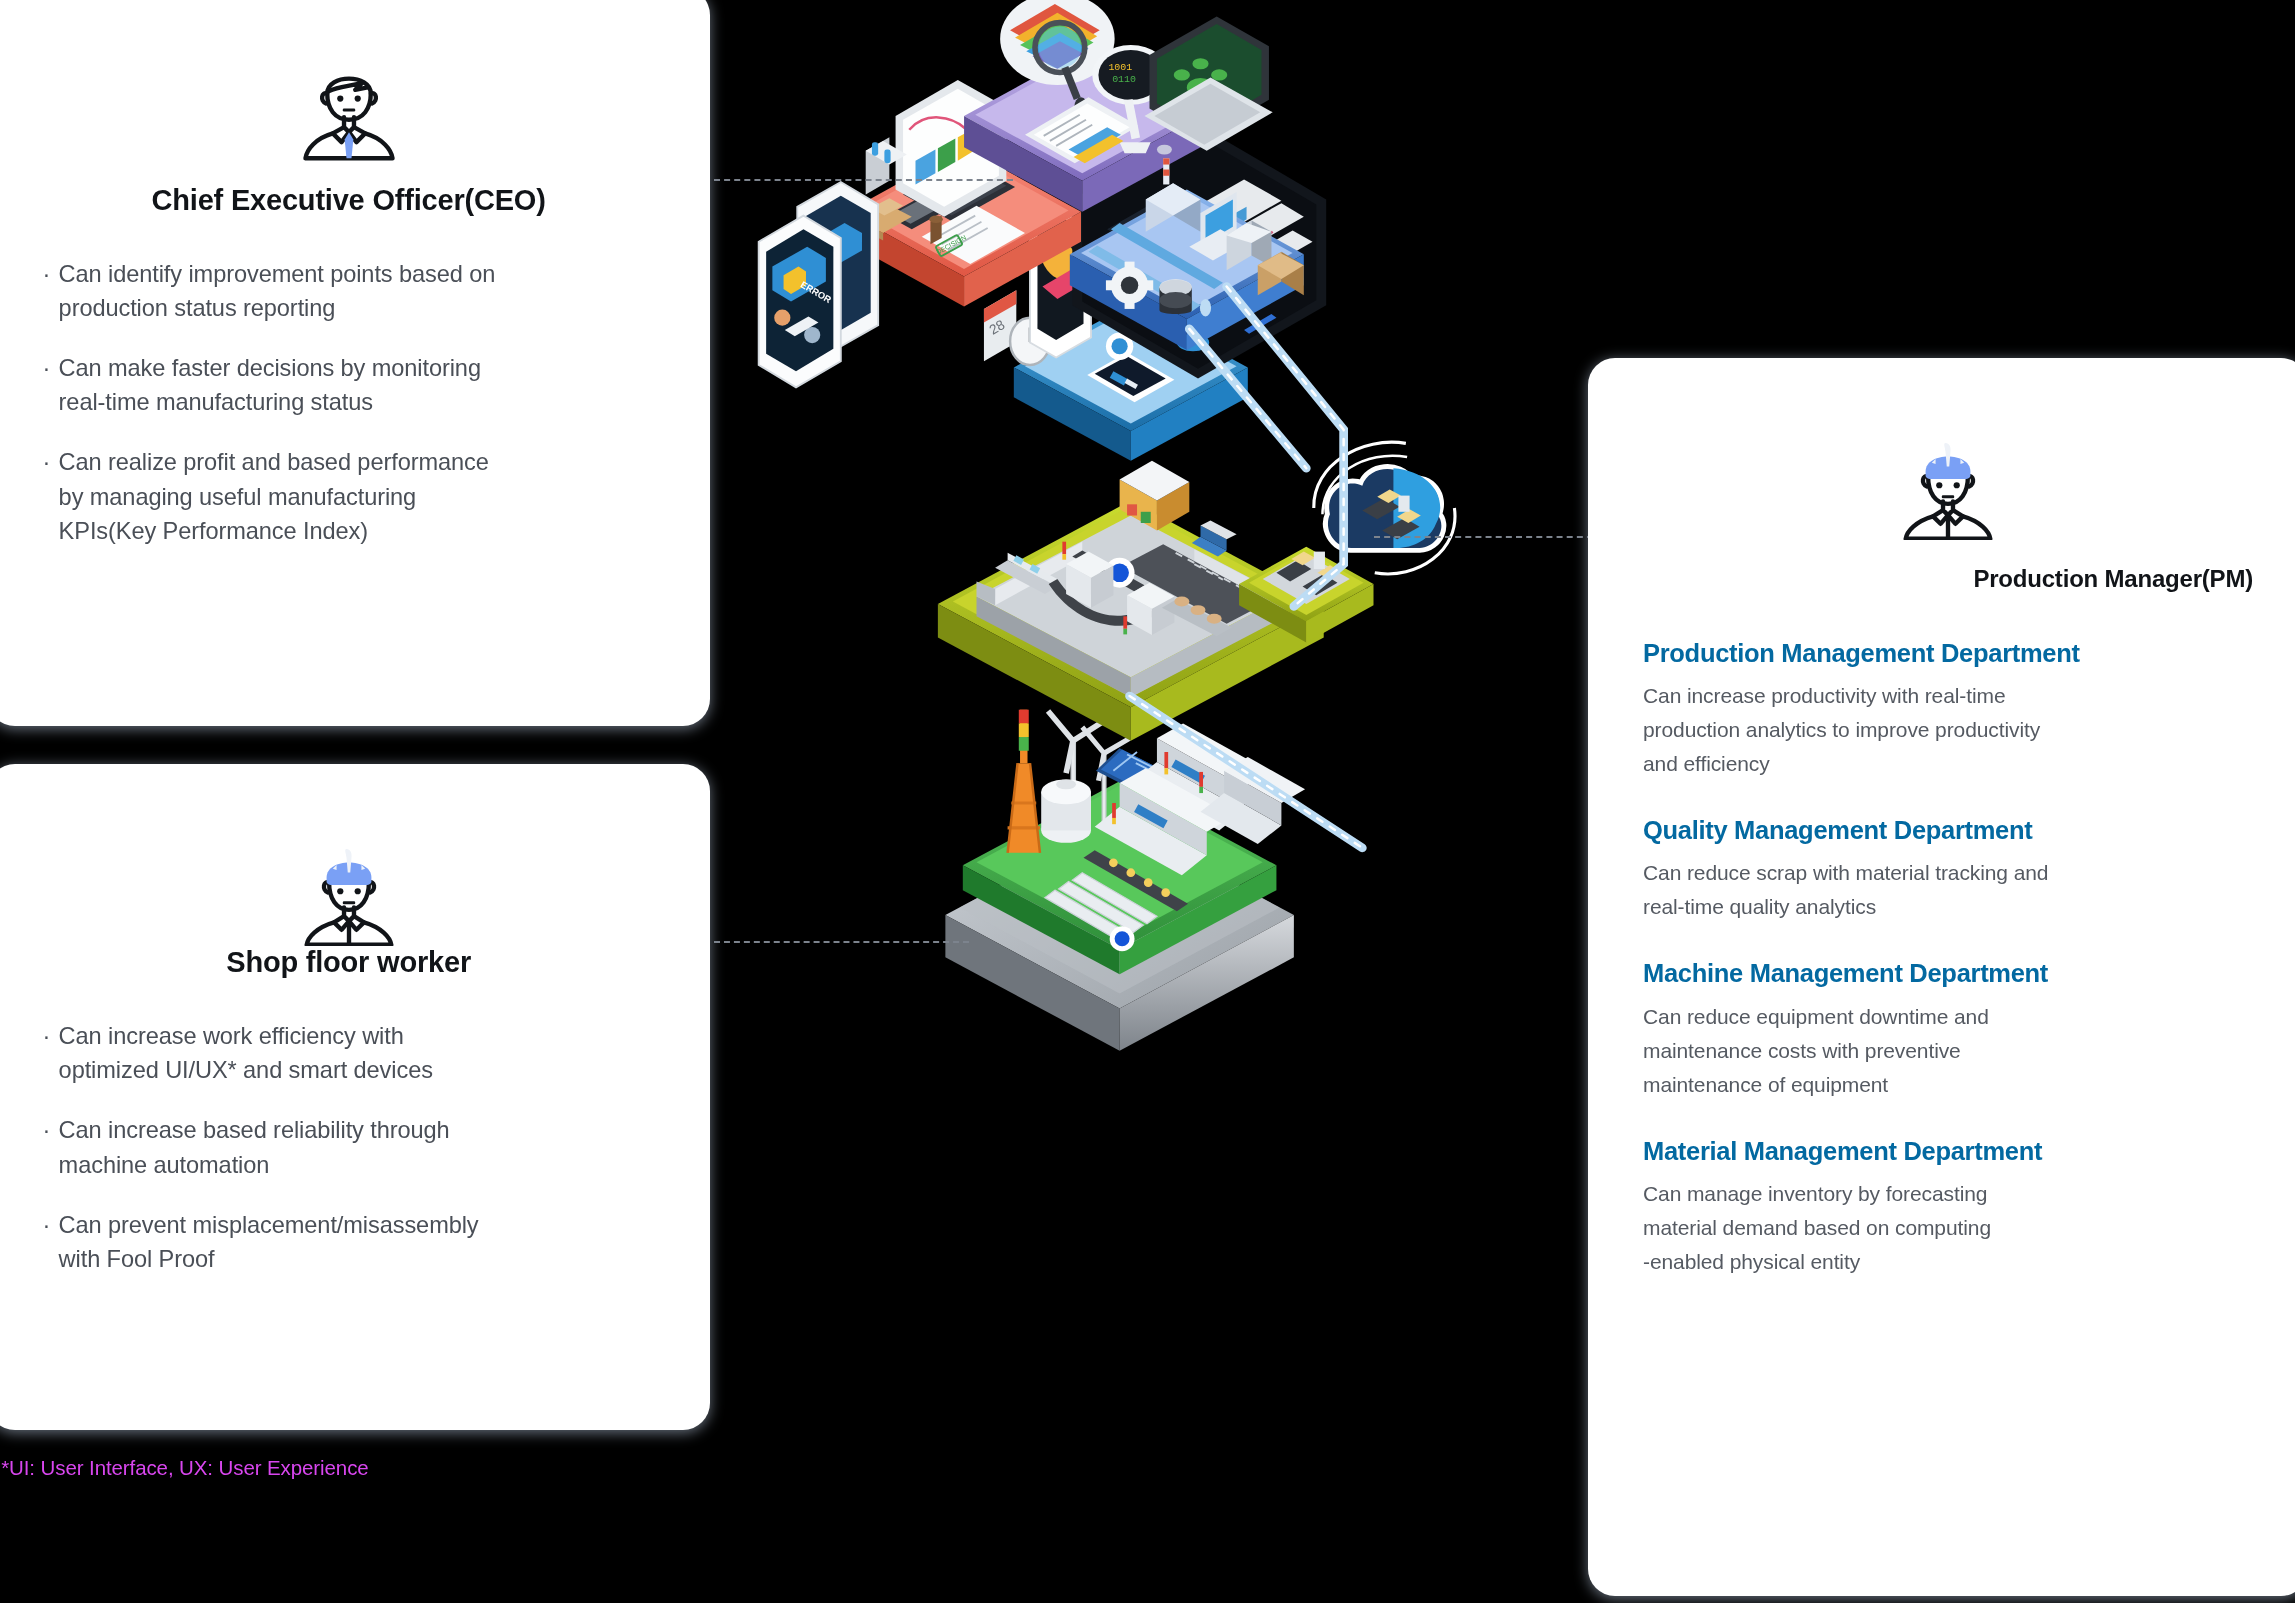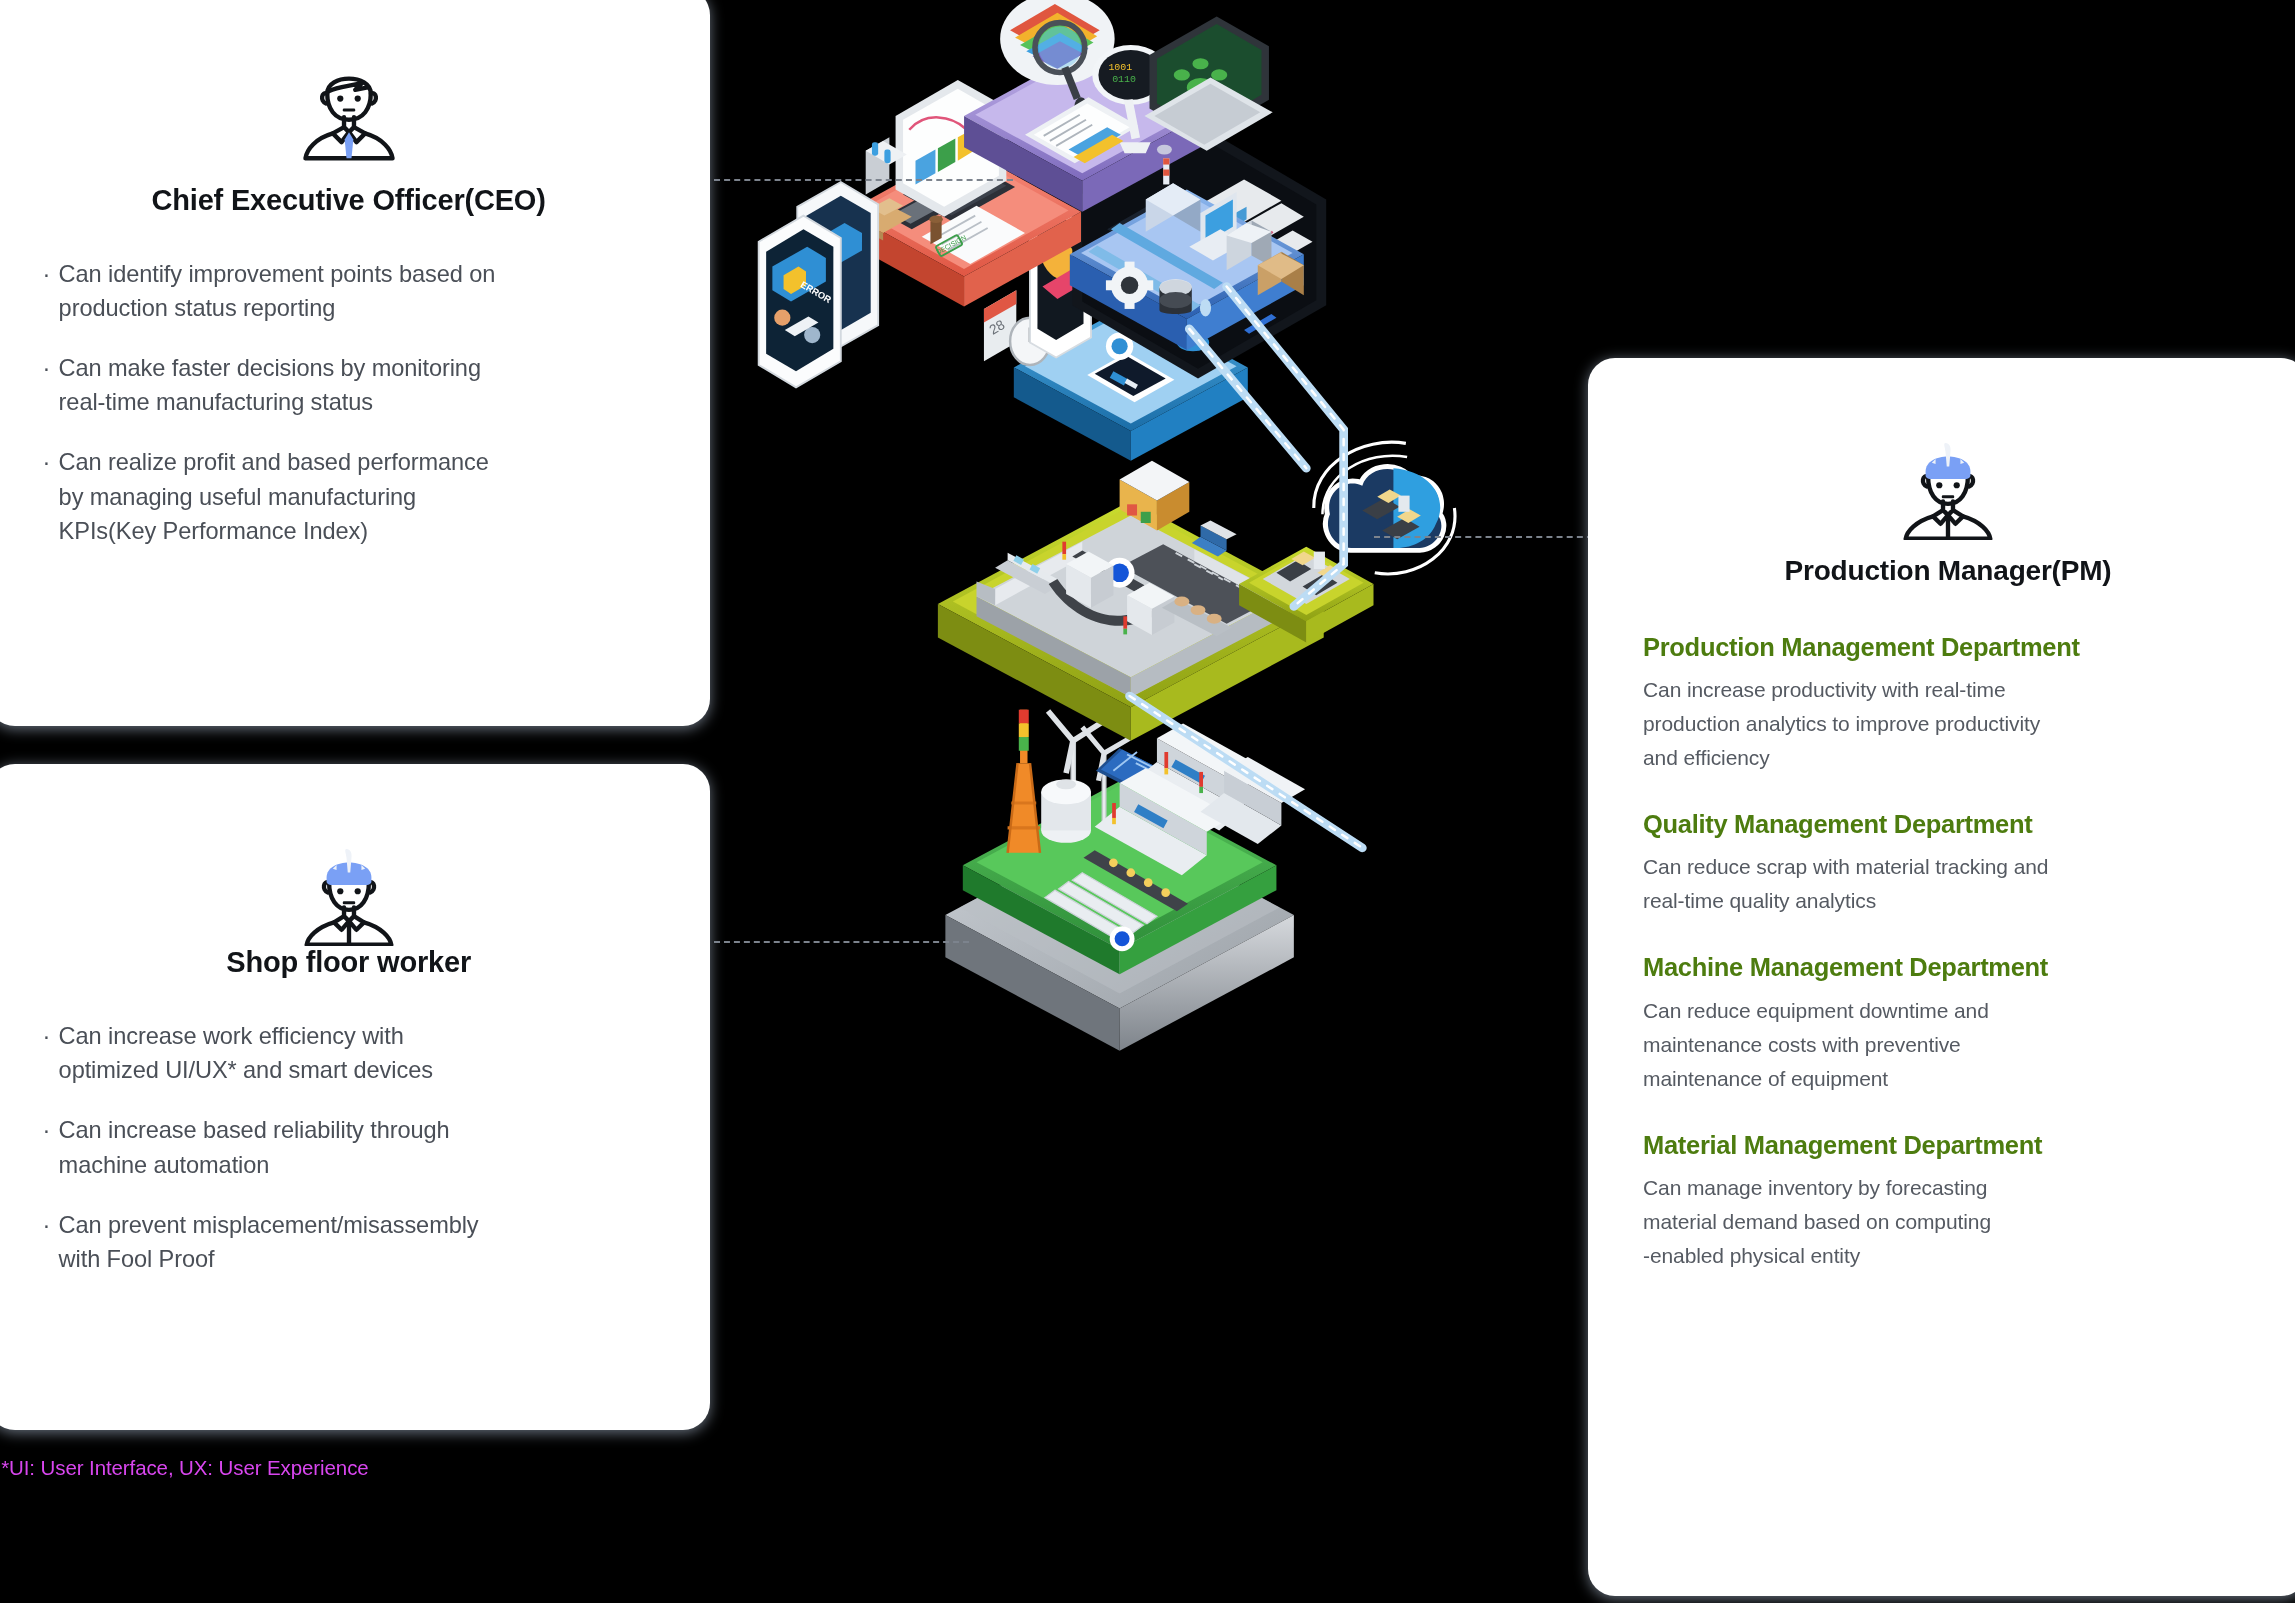--- a/index.html
+++ b/index.html
@@ -32,21 +32,21 @@
 
   .card-title {
     text-align: center;
     font-size: 29px;
     font-weight: bold;
     color: #111418;
     letter-spacing: -0.2px;
   }
   #title-ceo    { margin-top: 22px; }
   #title-worker { }
-  #title-pm     { margin-top: 15px; font-size: 28px; }
+  #title-pm     { margin-top: 25px; font-size: 24px; text-align: right; }
 
   
   .bullets { margin-top: 40px; }
   .bullet {
     display: flex;
     align-items: flex-start;
     margin-bottom: 26px;
     font-size: 23.6px;
     line-height: 1.45;
     color: #4a4f57;
@@ -62,21 +62,21 @@
   }
   .bullet .btxt { white-space: pre-line; }
 
   
   .pm-sections { margin-top: 46px; }
   .pm-sec { margin-bottom: 35px; }
   .pm-sec:last-child { margin-bottom: 0; }
   .pm-h {
     font-size: 25.5px;
     font-weight: bold;
-    color: #4d7c0f;
+    color: #0369a1;
     letter-spacing: -0.3px;
     margin-bottom: 11.2px;
   }
   .pm-b {
     font-size: 21px;
     line-height: 1.62;
     color: #555a62;
     letter-spacing: -0.1px;
     white-space: pre-line;
   }

